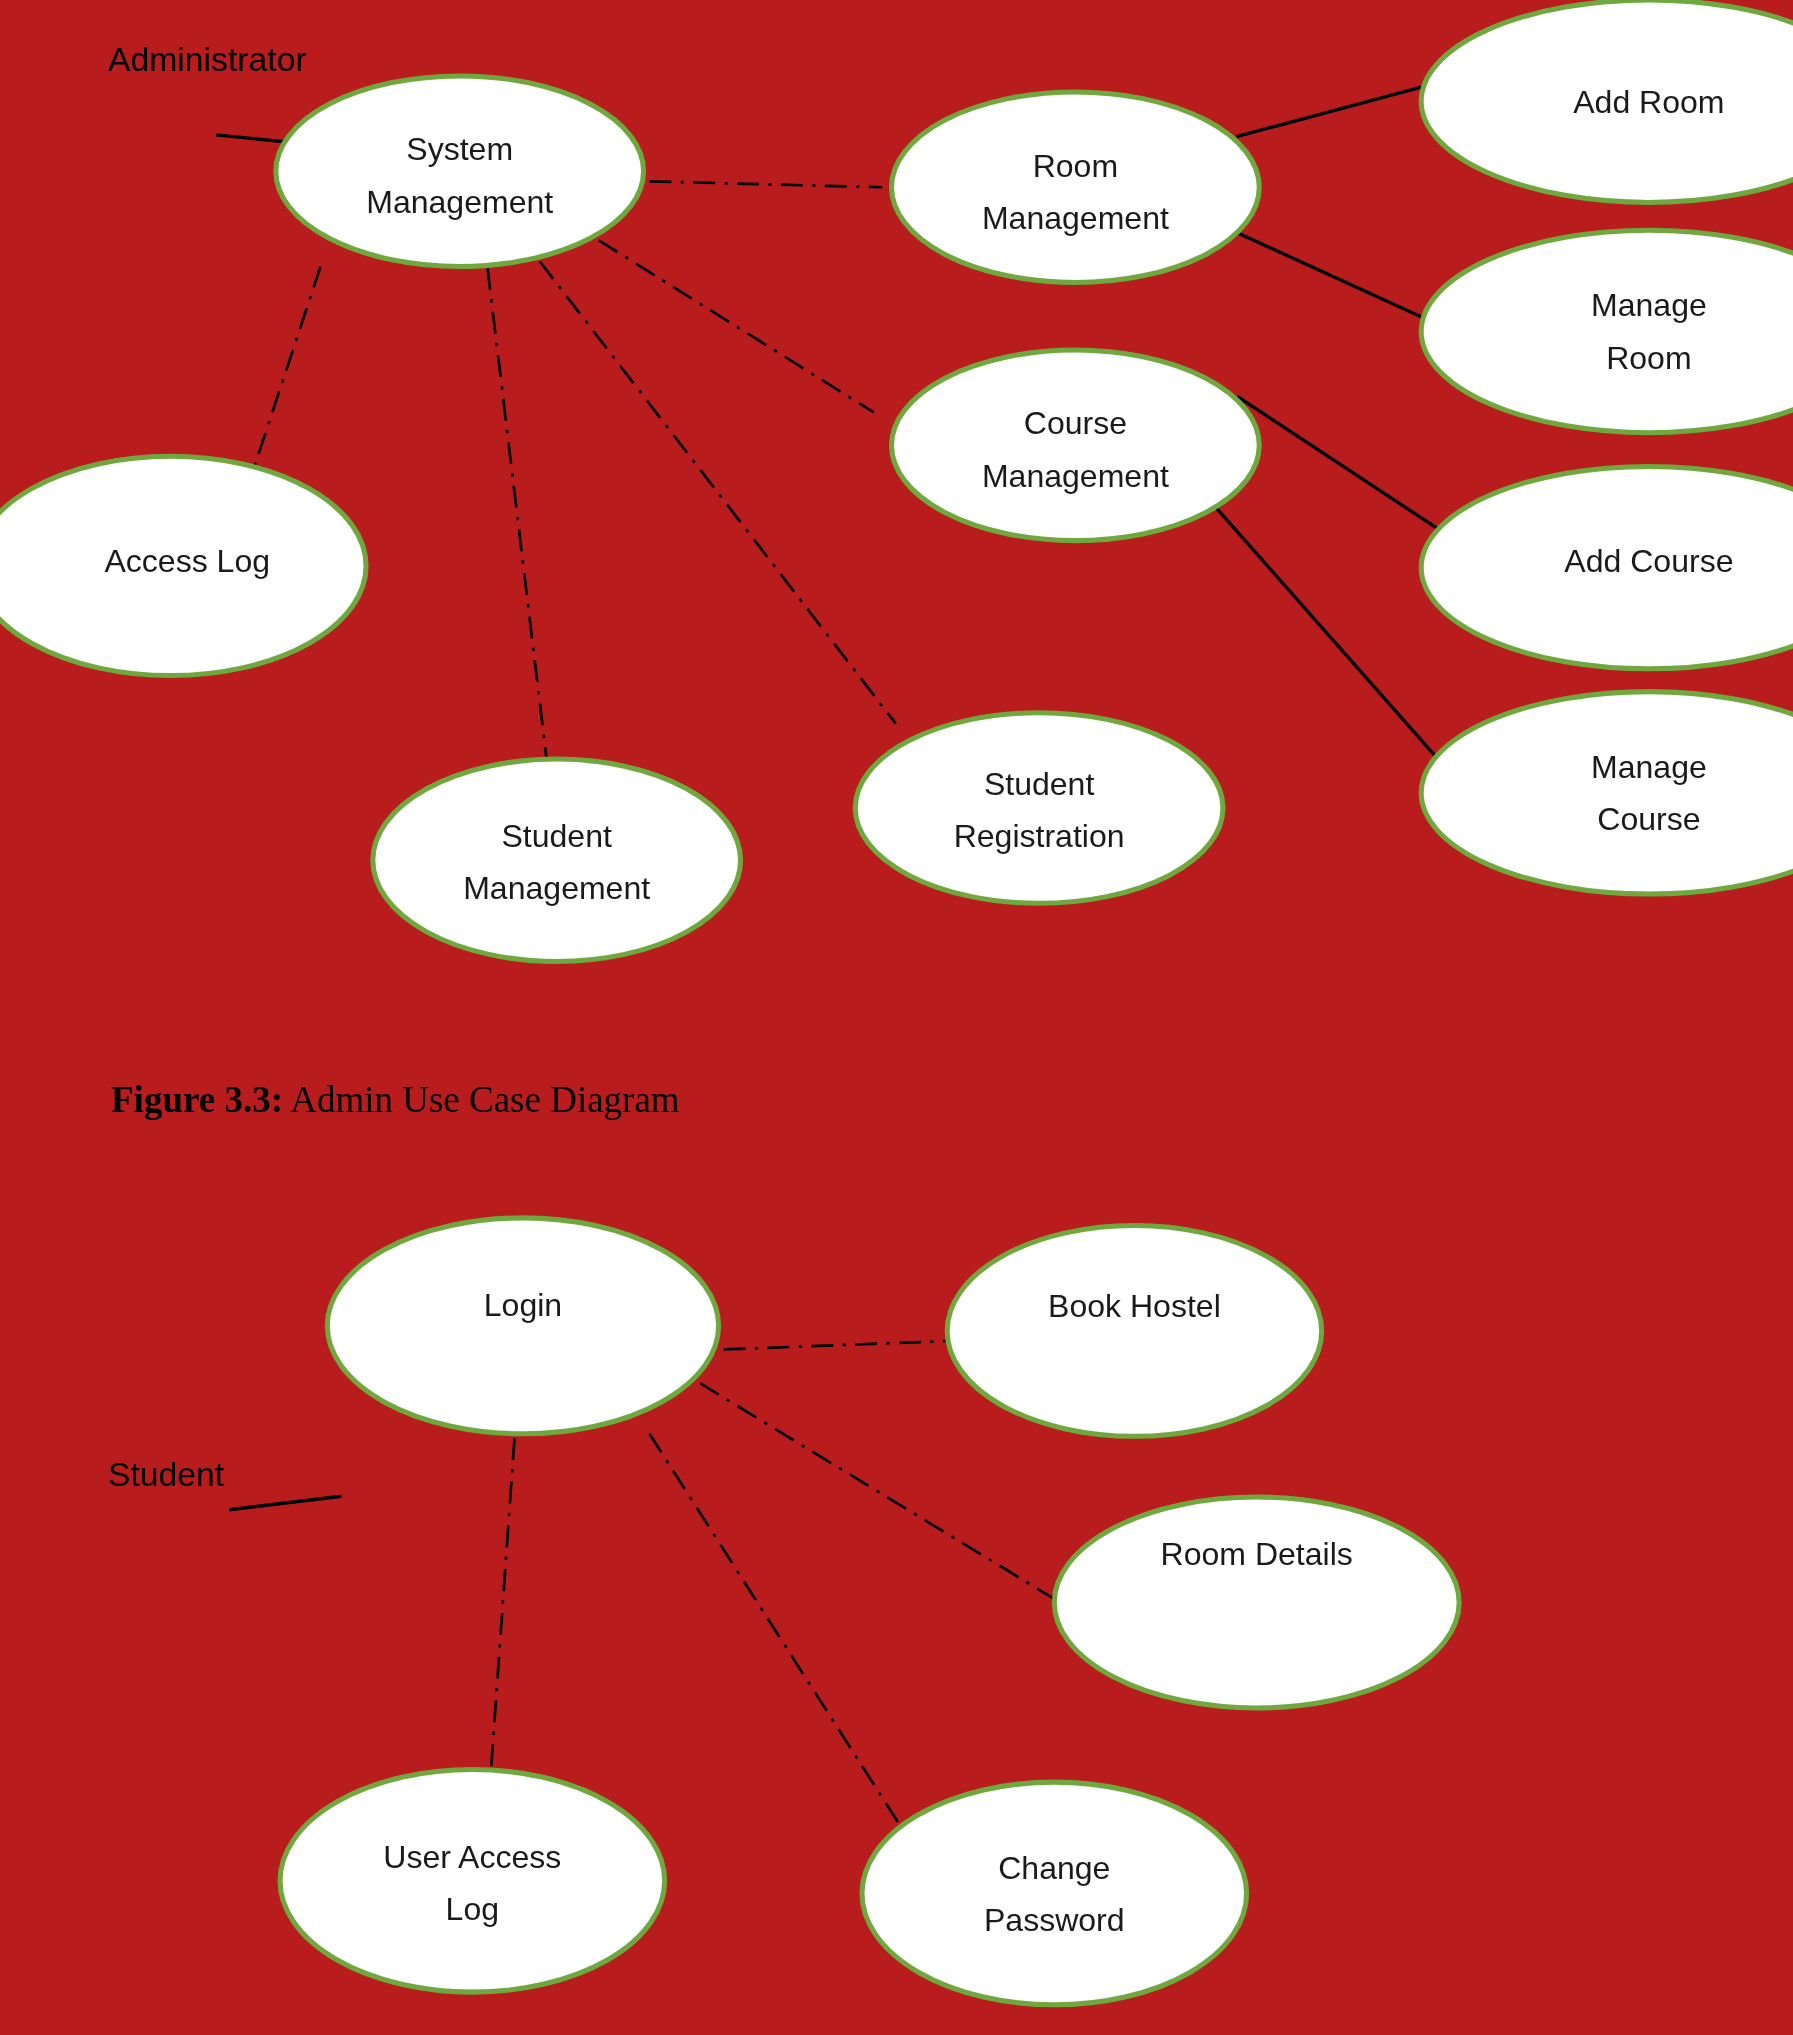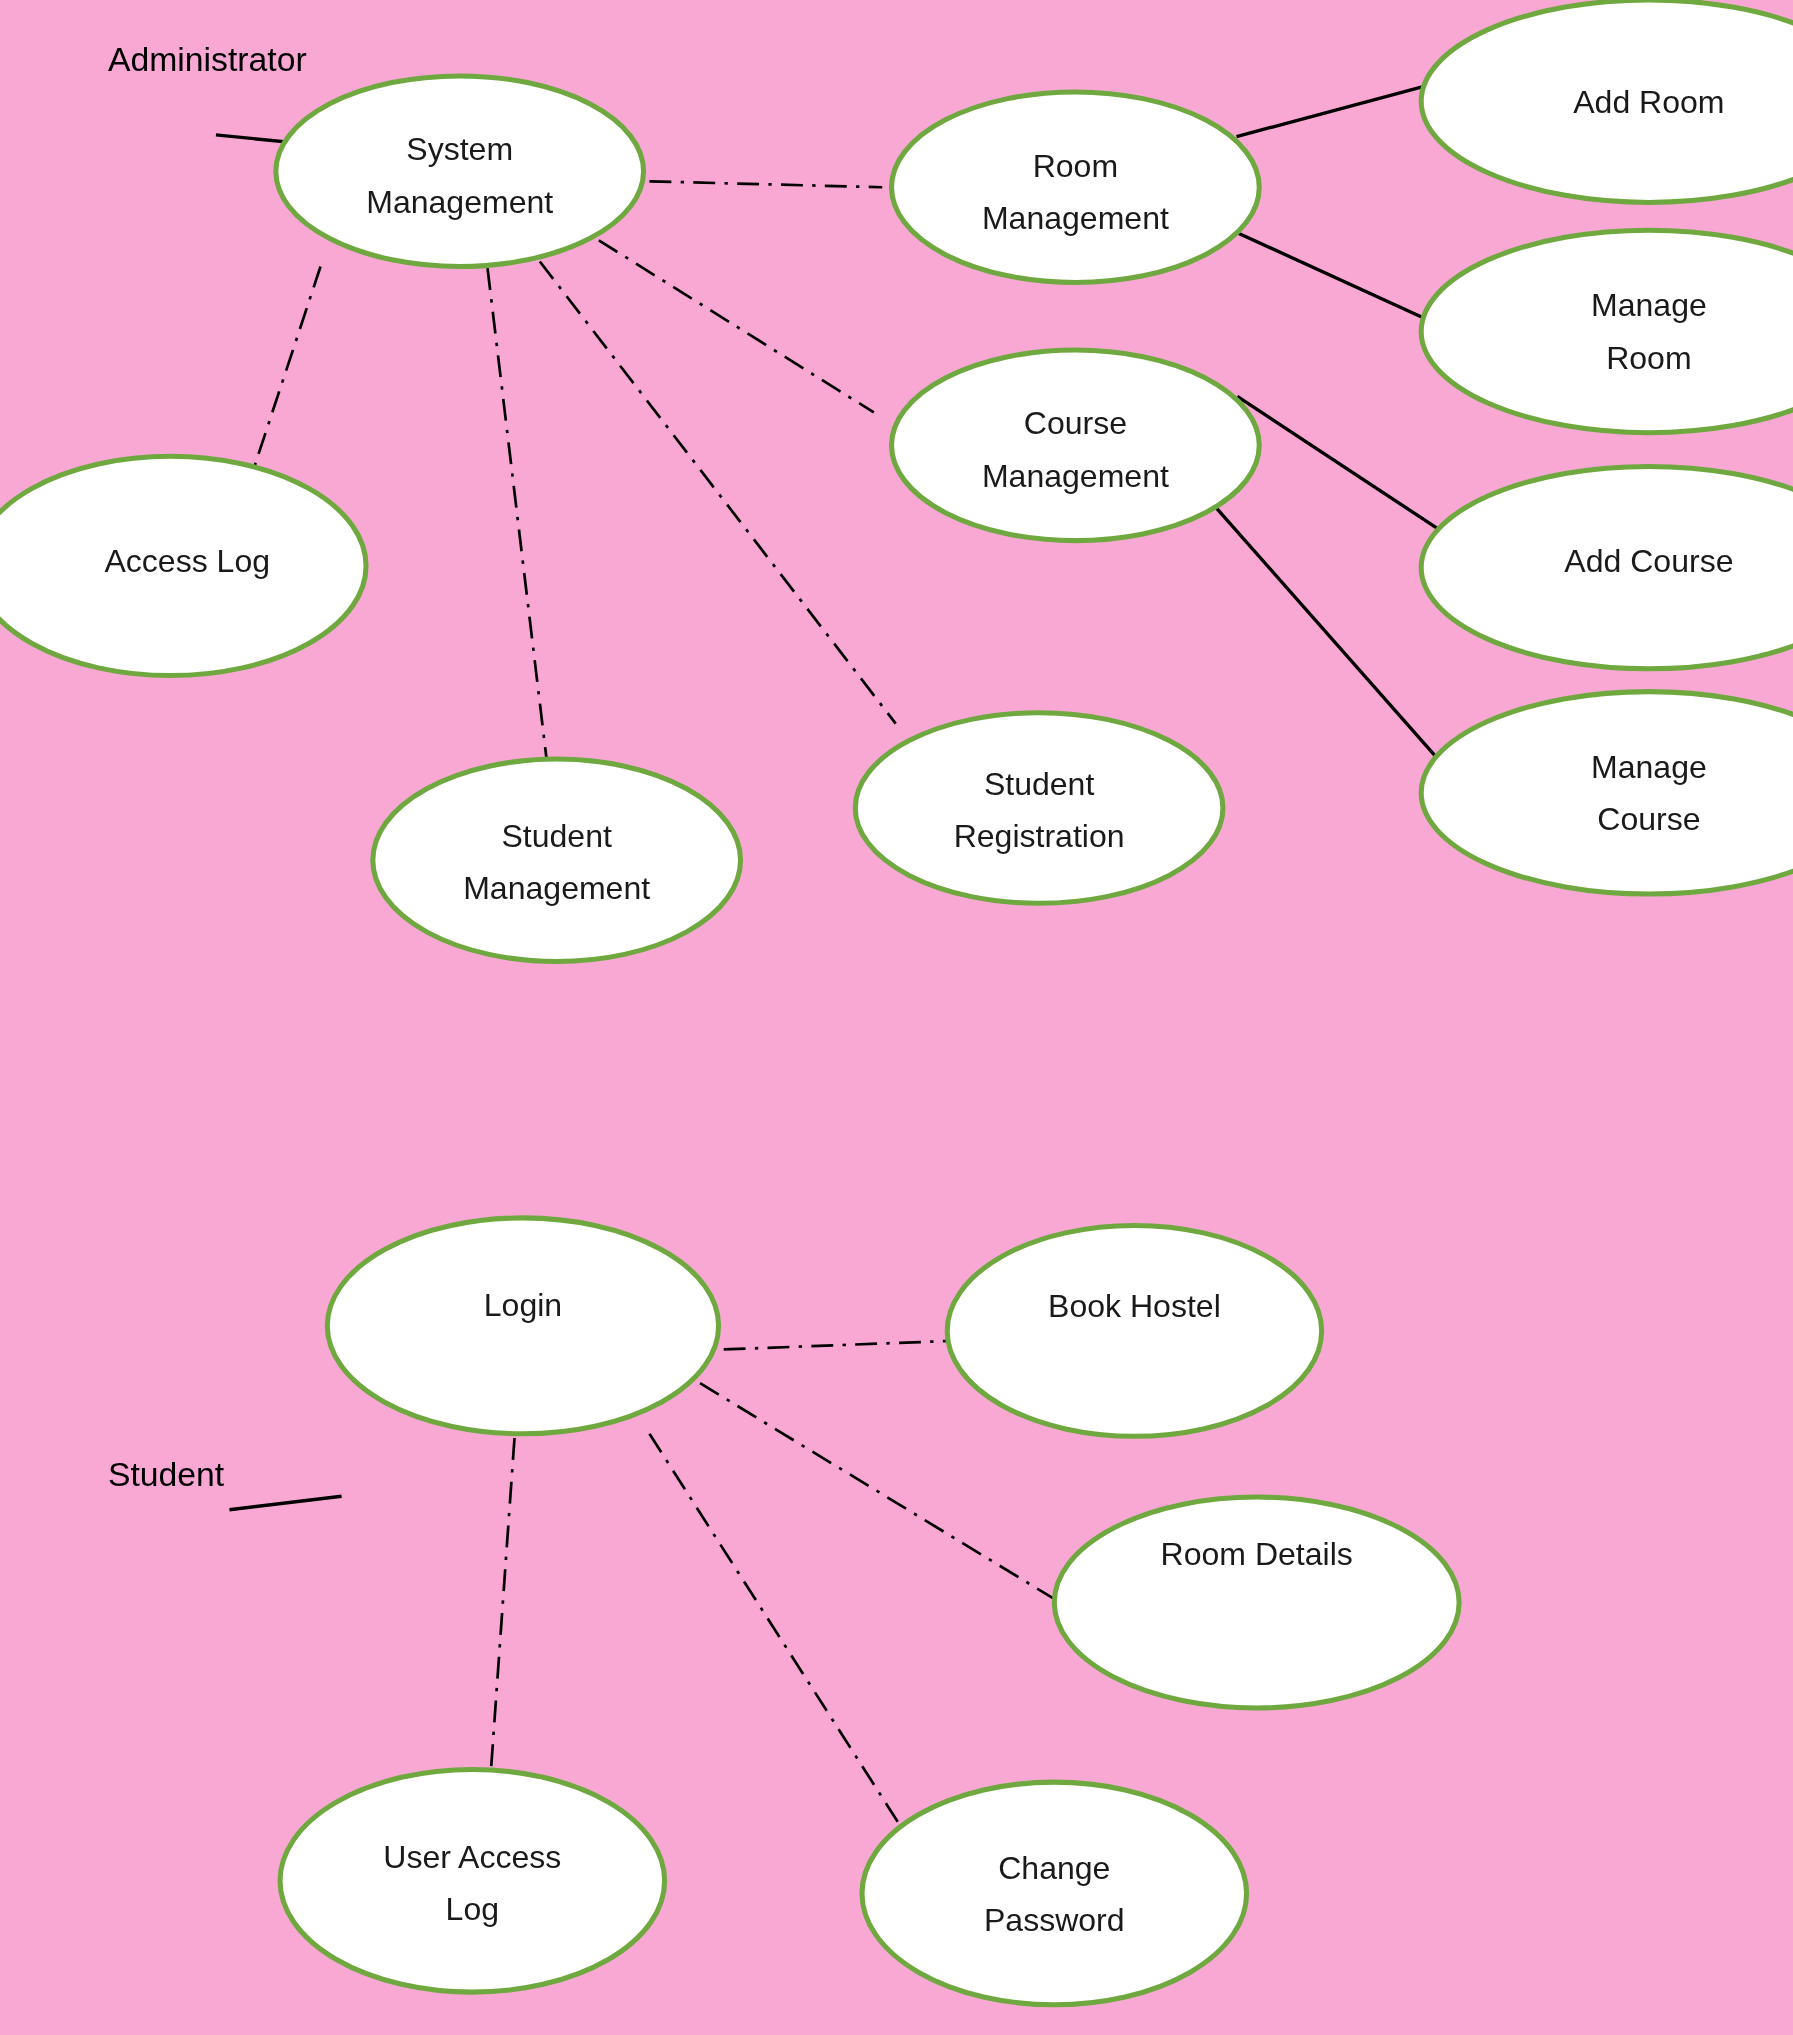--- a/index.html
+++ b/index.html
@@ -1,17 +1,17 @@
 <!DOCTYPE html>
 <html style="font-size:13.5px"><head>
 <meta charset="utf-8">
 <style>
   html,body{margin:0;padding:0;background:#ffffff;}
   body{width:1794px;height:2036px;position:relative;font-family:"Liberation Sans",sans-serif;}
-  #stage{position:absolute;left:0;top:0;width:1794px;height:2036px;overflow:hidden;background:#f9a8d4;}
+  #stage{position:absolute;left:0;top:0;width:1794px;height:2036px;overflow:hidden;background:#b91c1c;}
   svg.canvas{position:absolute;left:0;top:0;width:1794px;height:2036px;display:block;}
   .ell{fill:#ffffff;stroke:#70a840;stroke-width:6;}
   .uc-label{font-family:"Liberation Sans",sans-serif;font-size:38px;fill:#1a1a1a;text-anchor:middle;dominant-baseline:middle;}
   .actor-label{font-family:"Liberation Sans",sans-serif;font-size:40px;fill:#000000;}
   .assoc{stroke:#000000;stroke-width:4;fill:none;}
   .dashdot{stroke:#000000;stroke-width:3.2;fill:none;stroke-dasharray:26 11 4 11;}
   .caption{position:absolute;font-family:"Liberation Serif",serif;font-size:37px;color:#000;white-space:nowrap;}
   .caption b{font-weight:700;}
   .caption span.rest{font-weight:400;}
   #cap33{left:111px;top:1078px;}
@@ -130,16 +130,17 @@
       </g>
 
       <g>
         <ellipse class="ell" cx="1250" cy="2245" rx="228" ry="132"></ellipse>
         <text class="uc-label" x="1250" y="2218">Change</text>
         <text class="uc-label" x="1250" y="2280">Password</text>
       </g>
     </g>
   </svg>
 
+  <div class="caption" id="cap33"><b>Figure 3.3:</b><span class="rest"> Admin Use Case Diagram</span></div>
 
 
 </div>
 
 
 </body></html>

